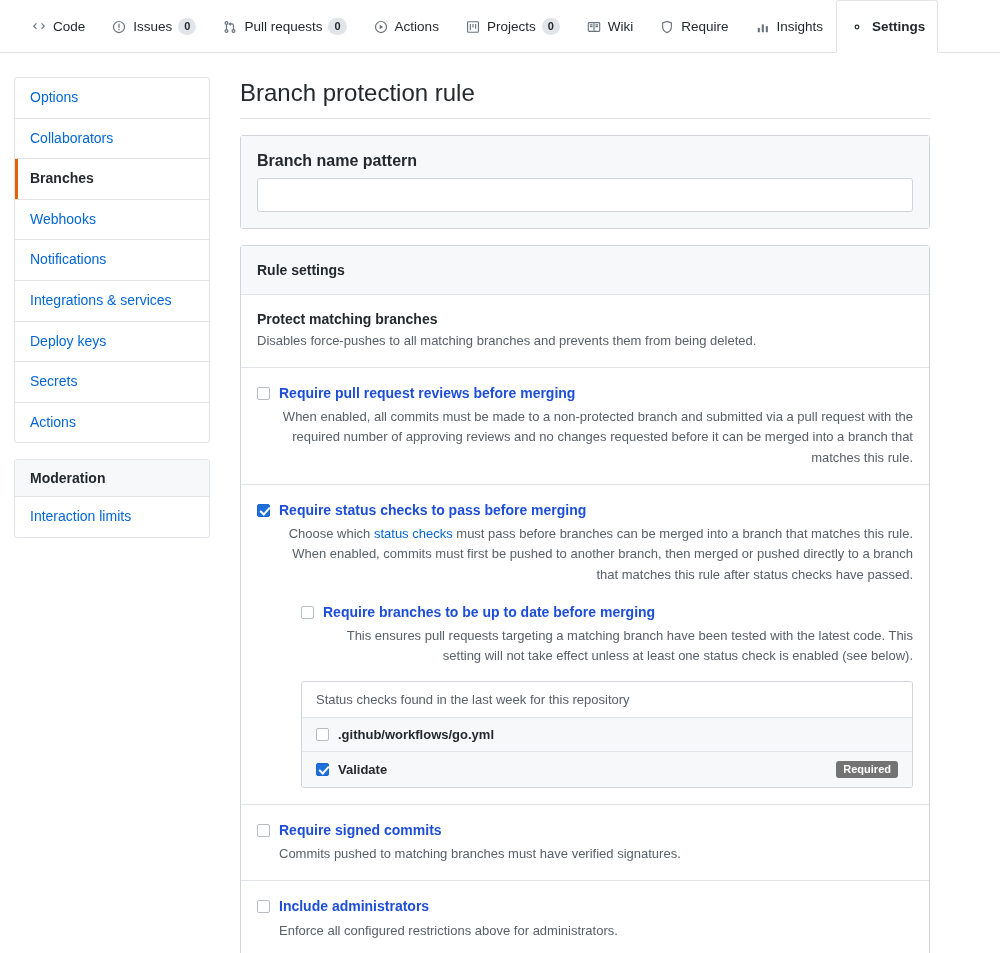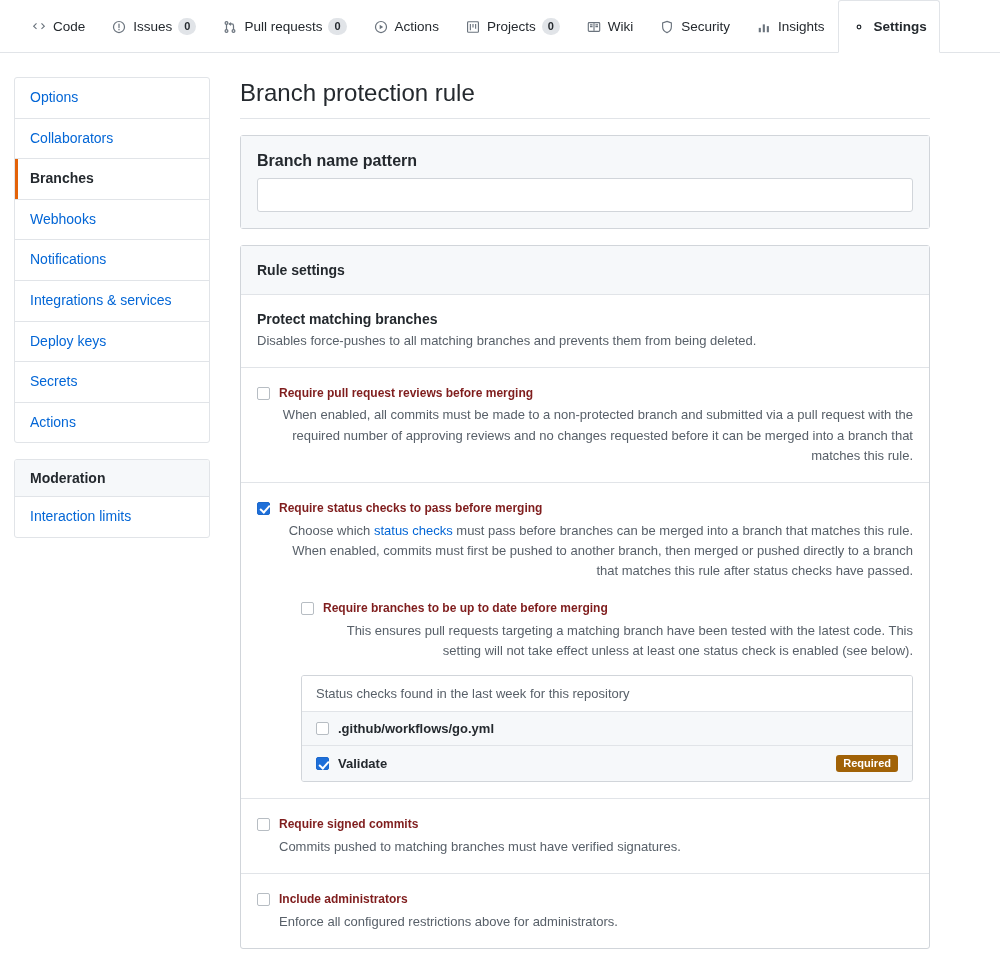--- a/index.html
+++ b/index.html
@@ -209,23 +209,23 @@
     content: "";
     position: absolute;
     left: 3.5px; top: 0.5px;
     width: 4px; height: 8px;
     border: solid #fff;
     border-width: 0 2px 2px 0;
     transform: rotate(42deg);
   }
   .check-label {
     font-weight: bold;
-    font-size: 12px;
+    font-size: 14px;
     line-height: 1.4;
-    color: #7f1d1d;
+    color: #1d4ed8;
     cursor: pointer;
   }
   .check-body {
     margin-top: 4px;
     color: #586069;
     font-size: 13px;
     line-height: 1.55;
     text-align: right;
   }
   .check-body a { color: #0366d6; text-decoration: none; }
@@ -254,21 +254,21 @@
     font-size: 13px;
   }
   .check-list-item:last-child { border-bottom: none; }
   .check-list-item .cb { margin-top: 0; }
   .check-list-item .name {
     font-weight: bold;
     color: #24292e;
     flex: 1;
   }
   .required-label {
-    background: #a16207;
+    background: #737373;
     color: #fff;
     font-size: 11px;
     font-weight: bold;
     border-radius: 3px;
     padding: 3px 7px;
     line-height: 1;
   }
 </style>
 </head>
 <body>
@@ -332,21 +332,21 @@
         </svg>
     </span>
     <span>Wiki</span>
   </div>
   <div class="nav-item">
     <span class="nav-icon">
       <svg width="14" height="14" viewBox="0 0 16 16" fill="none" stroke="currentColor" stroke-width="1.3">
           <path d="M8 1.6 13 3.4v4.2c0 3.2-2.1 5.6-5 6.8-2.9-1.2-5-3.6-5-6.8V3.4L8 1.6z"></path>
         </svg>
     </span>
-    <span>Security</span>
+    <span>Require</span>
   </div>
   <div class="nav-item">
     <span class="nav-icon">
       <svg width="14" height="14" viewBox="0 0 16 16" fill="currentColor">
           <rect x="2" y="9" width="2.4" height="5"></rect>
           <rect x="6.6" y="5" width="2.4" height="9"></rect>
           <rect x="11.2" y="7" width="2.4" height="7"></rect>
         </svg>
     </span>
     <span>Insights</span>

